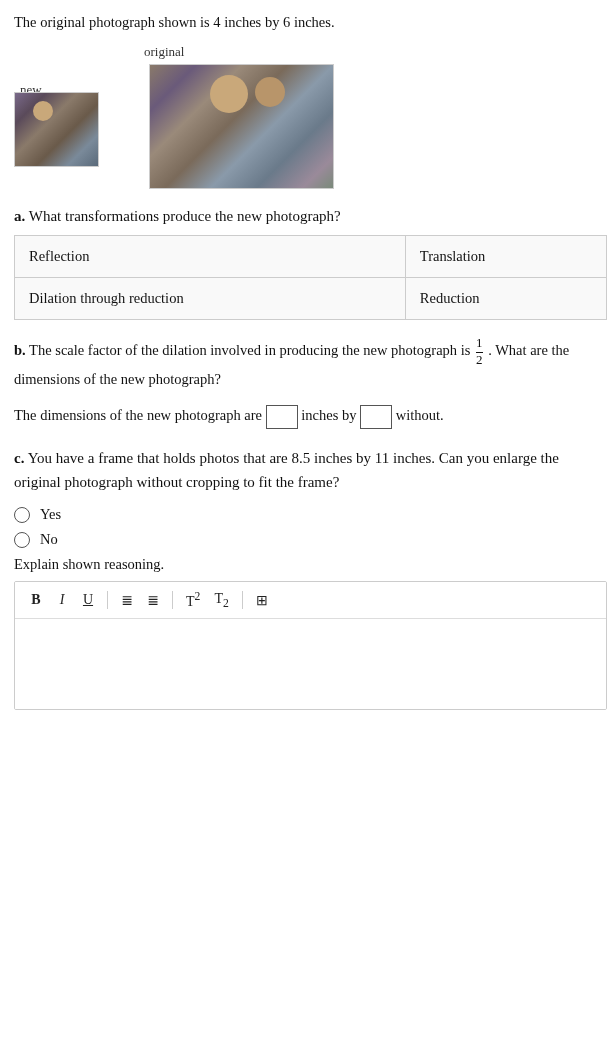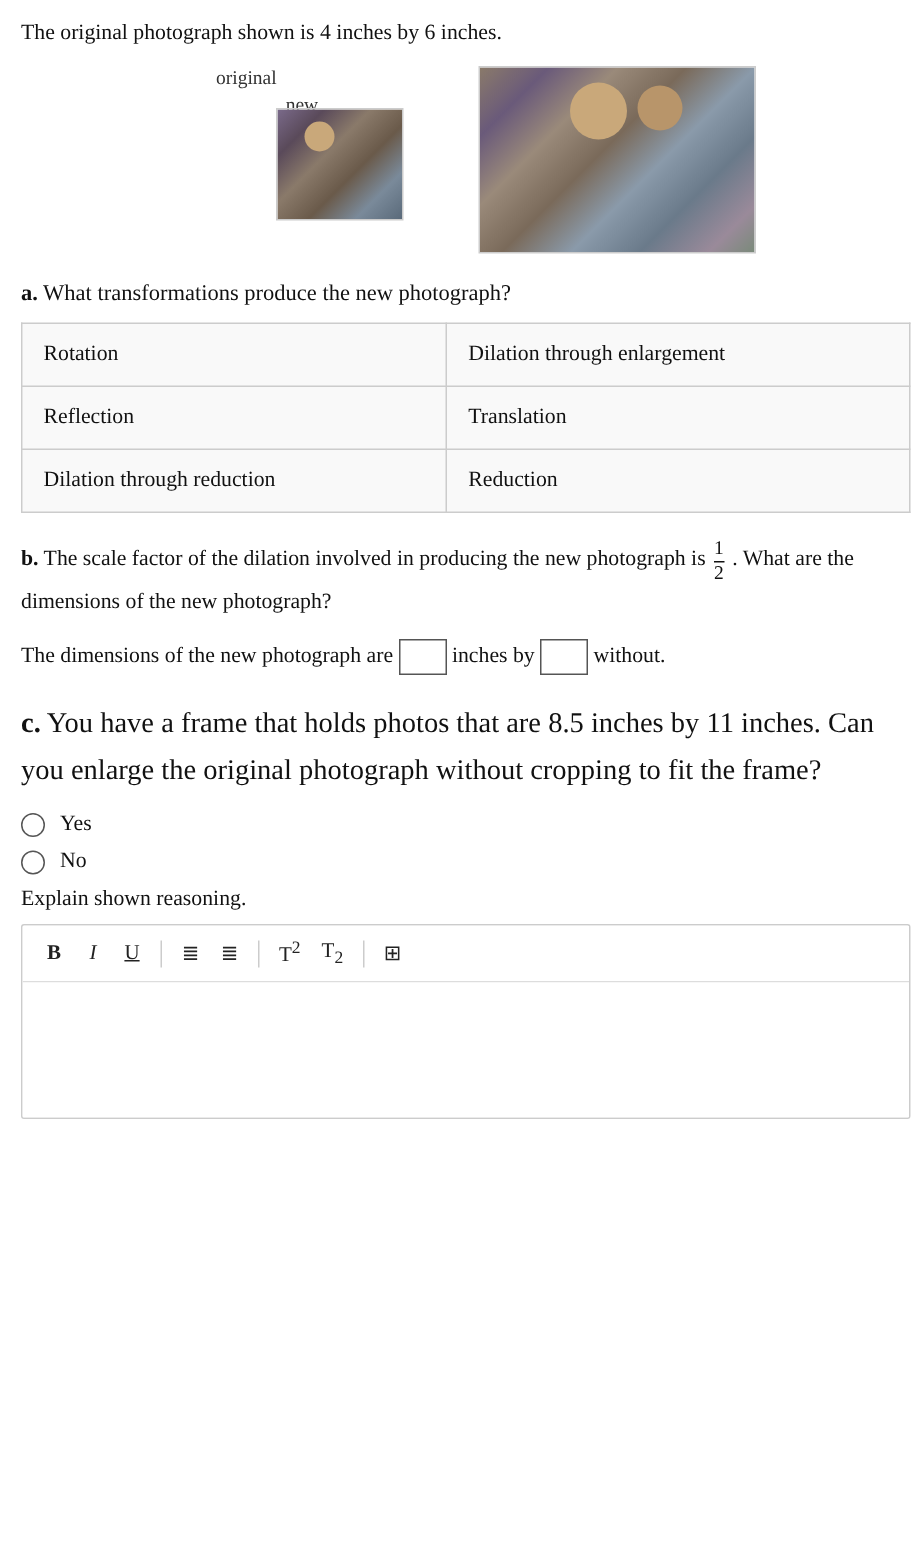--- a/index.html
+++ b/index.html
@@ -18,21 +18,21 @@
     }
 
     .intro-text {
       font-size: 14.5px;
       margin-bottom: 10px;
       line-height: 1.5;
     }
 
     .photo-container {
       display: flex;
-      flex-direction: row;
+      flex-direction: column;
       align-items: flex-start;
       margin-bottom: 16px;
       position: relative;
     }
 
     .original-label {
       font-size: 13px;
       text-align: center;
       margin-left: 130px;
       margin-bottom: 4px;
@@ -167,21 +167,21 @@
       width: 32px;
       height: 24px;
       border: 1px solid #555;
       text-align: center;
       font-size: 14px;
       vertical-align: middle;
       outline: none;
     }
 
     .part-c {
-      font-size: 19px;
+      font-size: 15px;
       line-height: 1.6;
       margin-bottom: 12px;
     }
 
     .radio-group {
       margin-bottom: 0;
     }
 
     .radio-item {
       display: flex;
@@ -266,24 +266,20 @@
       <div class="photo-original"></div>
     </div>
   </div>
 
   <p class="question-label">
     <b>a.</b> <span>What transformations produce the new photograph?</span>
   </p>
 
   <table class="transform-table">
     <tbody>
-      <tr>
-        <td>Rotation</td>
-        <td>Dilation through enlargement</td>
-      </tr>
       <tr>
         <td>Reflection</td>
         <td>Translation</td>
       </tr>
       <tr>
         <td>Dilation through reduction</td>
         <td>Reduction</td>
       </tr>
     </tbody>
   </table>

